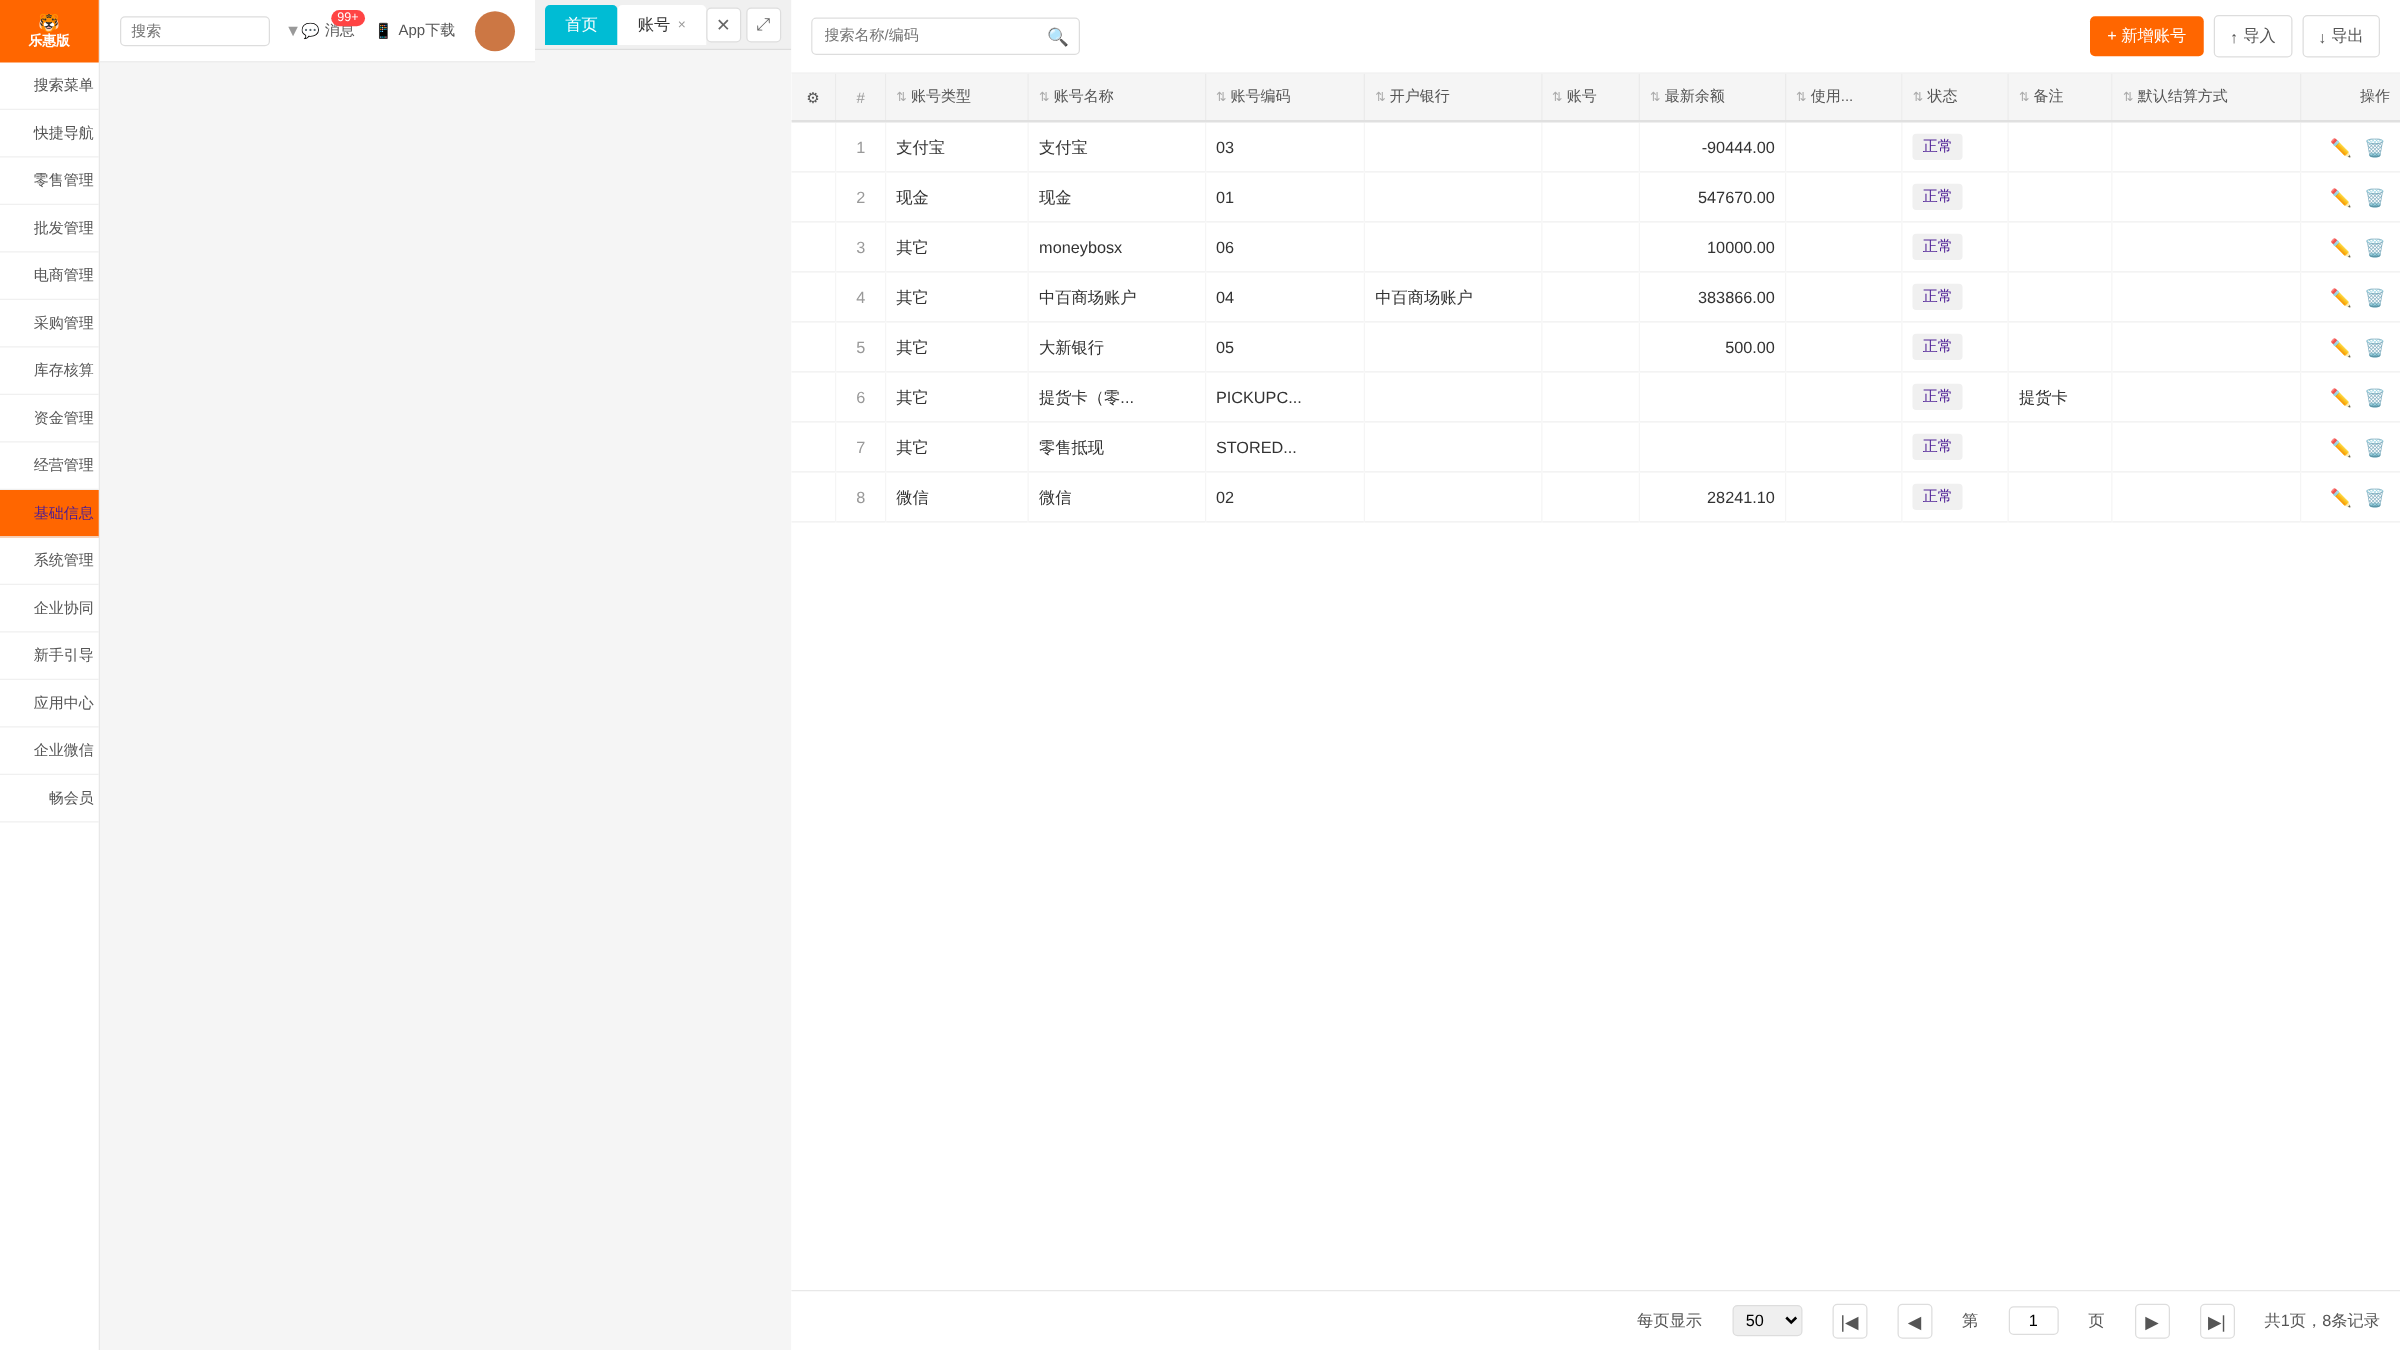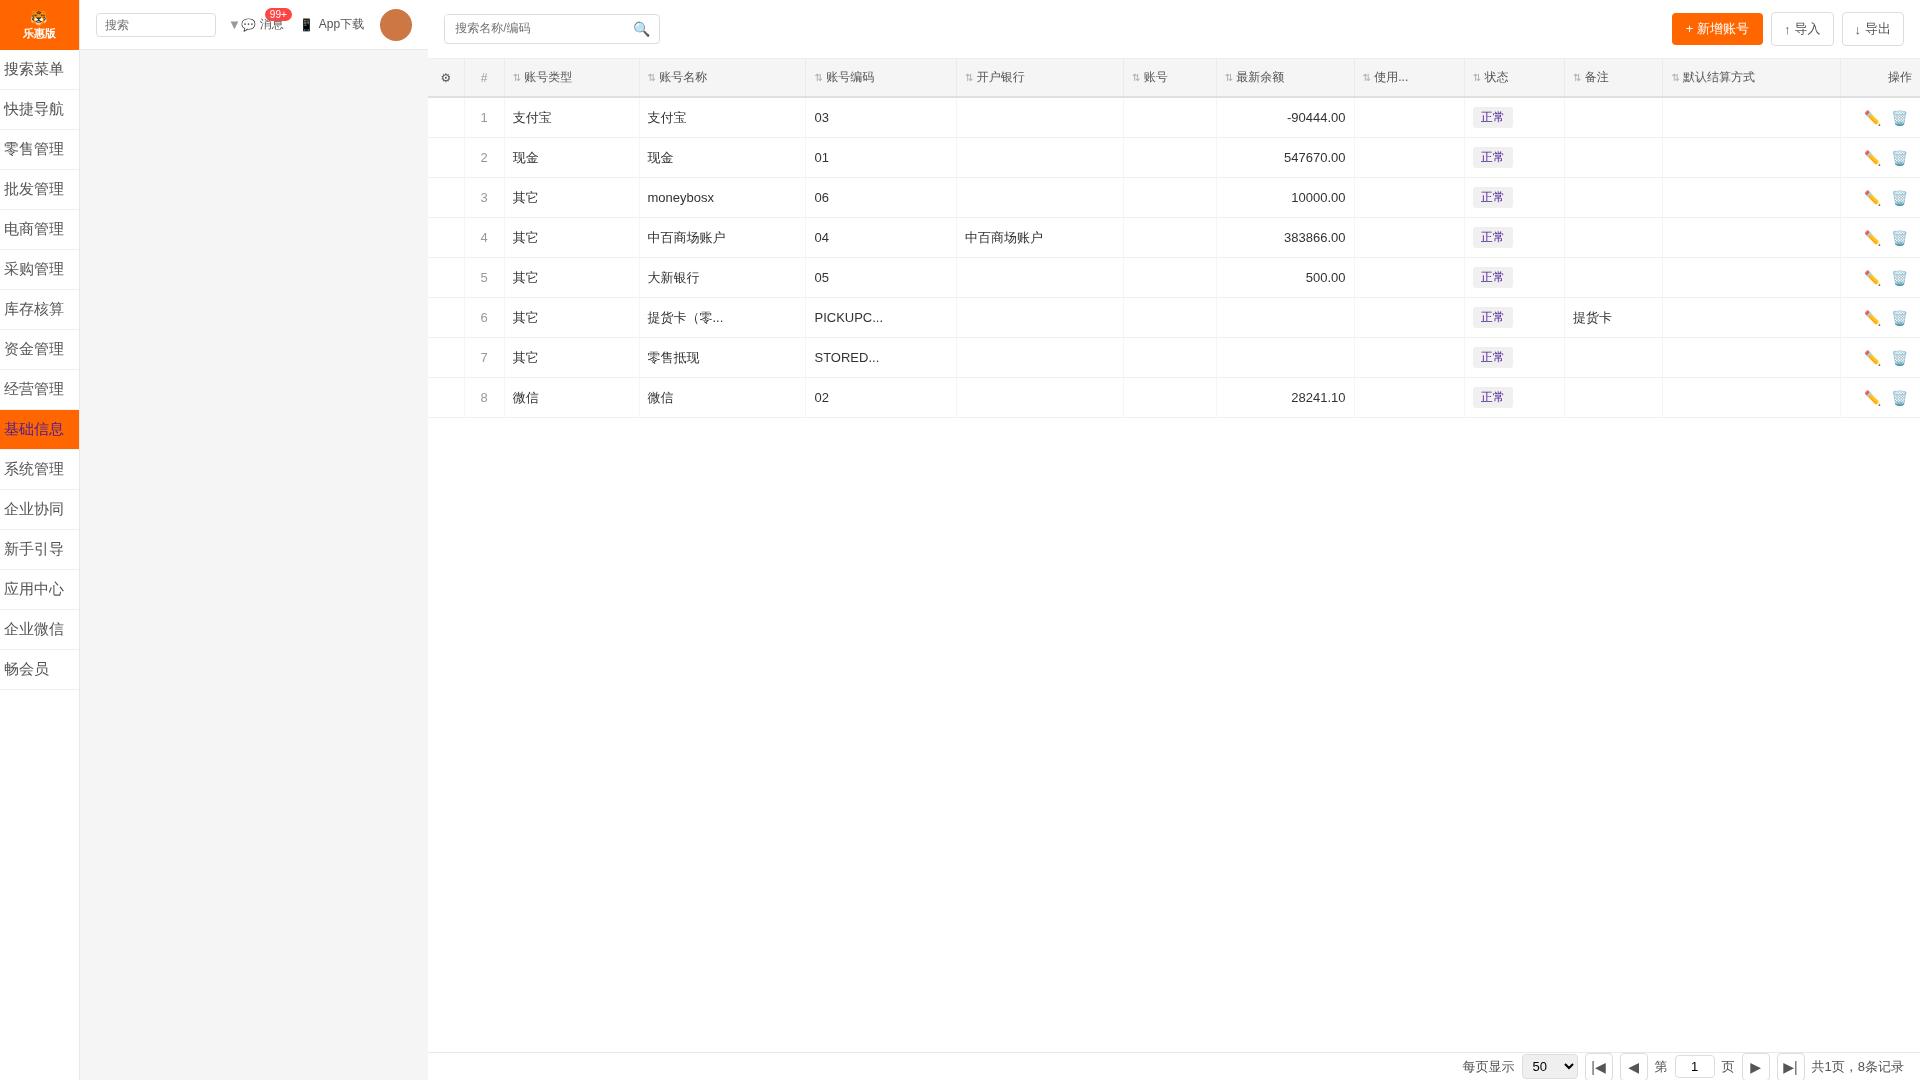--- a/index.html
+++ b/index.html
@@ -24,24 +24,24 @@
       font-size: 11px;
       font-weight: bold;
       padding: 4px;
       line-height: 1.2;
     }
     .sidebar-logo-text {
       text-align: center;
     }
     .sidebar-item {
       padding: 10px 4px;
-      text-align: left;
-      cursor: pointer;
-      color: #555;
-      font-size: 15px;
+      text-align: right;
+      cursor: pointer;
+      color: #555;
+      font-size: 12px;
       border-bottom: 1px solid #f0f0f0;
     }
     .sidebar-item.active { background: #ff6600; color: #4c1d95; border-radius: 0; }
 
     
     .main {
       flex: 1;
       display: flex;
       flex-direction: row;
       overflow: hidden;
@@ -278,27 +278,27 @@
     .col-actions { width: 80px; text-align: right; }
     .action-icon {
       cursor: pointer;
       color: #aaa;
       font-size: 14px;
       margin: 0 3px;
     }
 
     
     .footer {
-      height: 28px;
+      height: 48px;
       border-top: 1px solid #e8e8e8;
       display: flex;
       align-items: center;
       justify-content: flex-end;
       padding: 0 16px;
-      gap: 7px;
+      gap: 24px;
       flex-shrink: 0;
       background: #fff;
     }
     .footer-label {
       font-size: 13px;
       color: #555;
     }
     .page-size-select {
       border: 1px solid #ddd;
       border-radius: 4px;
@@ -377,20 +377,33 @@
         <span class="badge">99+</span>
       </div>
       <div class="app-btn">
         <span>📱</span>
         <span>App下载</span>
       </div>
       <div class="avatar"></div>
     </div>
   </div>
 
+  <div class="tab-bar">
+    <div class="tab home">
+      <span>首页</span>
+    </div>
+    <div class="tab active">
+      <span>账号</span>
+      <span class="tab-close">×</span>
+    </div>
+    <div class="tab-bar-actions">
+      <button class="tab-action-btn">✕</button>
+      <button class="tab-action-btn">⤢</button>
+    </div>
+  </div>
 
   <div class="content">
 
     <div class="toolbar">
       <div class="search-box">
         <input class="search-input" type="text" placeholder="搜索名称/编码" style="">
         <button class="search-btn">🔍</button>
       </div>
       <div class="toolbar-right">
         <button class="btn-add">+ 新增账号</button>

